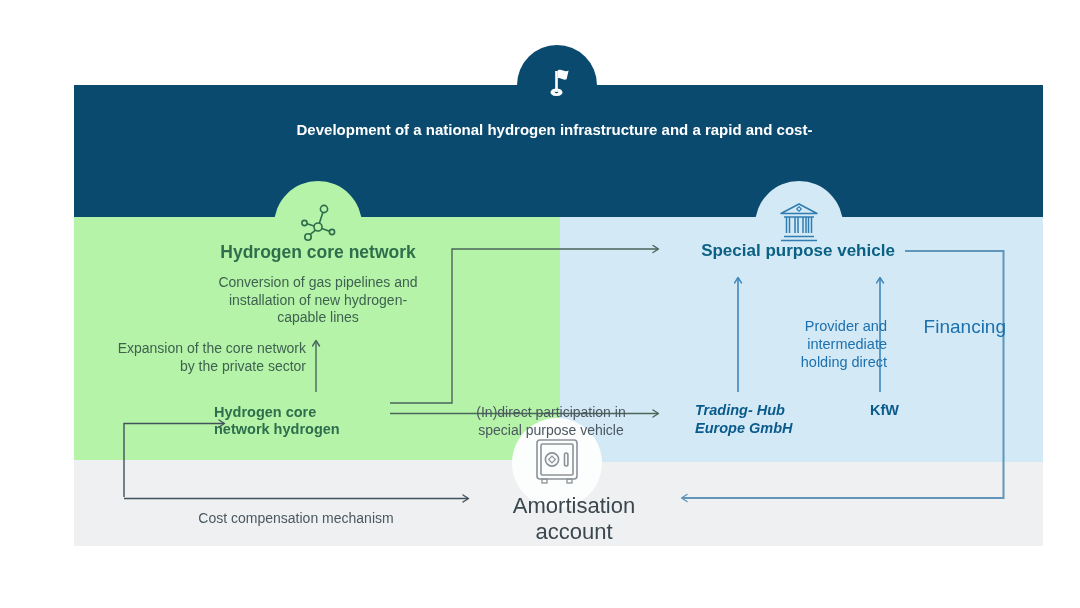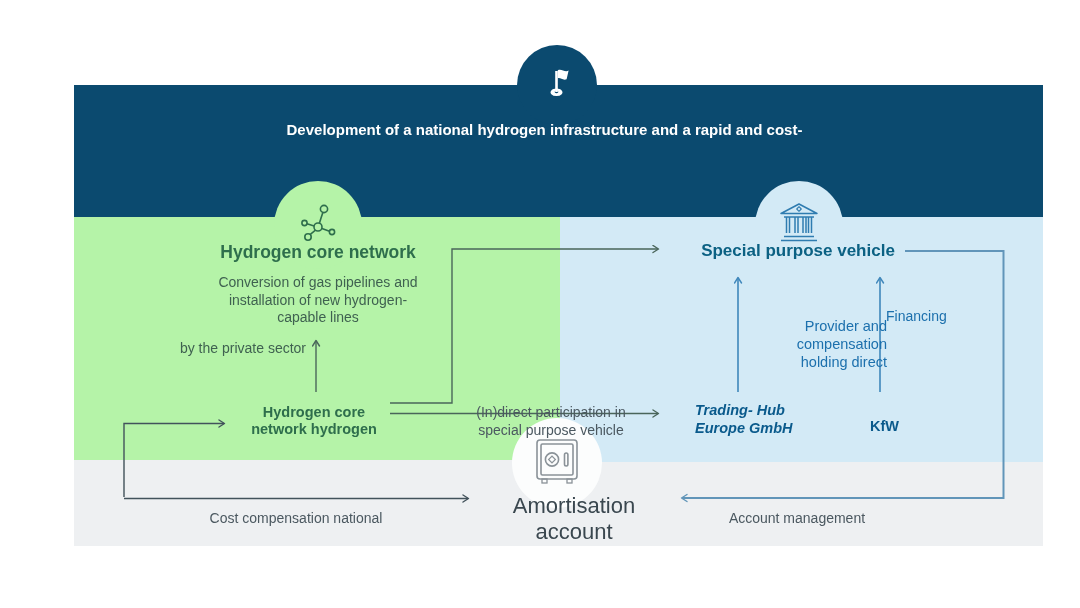--- a/index.html
+++ b/index.html
@@ -24,41 +24,41 @@
   .ln-slate{stroke:var(--line-slate);stroke-width:1.4;}
   .ln-steel{stroke:var(--line-steel);stroke-width:2;}
   .ln-blue{stroke:var(--line-blue);stroke-width:1.6;}
   .mk{fill:none;stroke-width:1.4;stroke-linecap:round;stroke-linejoin:round;}
   .mk-green{stroke:var(--line-green);}
   .mk-slate{stroke:var(--line-slate);}
   .mk-steel{stroke:var(--line-steel);}
   .mk-blue{stroke:var(--line-blue);}
   
   .txt{z-index:5;}
-  .title{left:60px;top:120px;width:969px;text-align:center;color:var(--title-white);
+  .title{left:70px;top:120px;width:969px;text-align:center;color:var(--title-white);
          font-size:15px;line-height:19px;font-weight:bold;}
   .h-green{left:168px;top:242px;width:300px;text-align:center;color:var(--heading-green);
            font-size:17.5px;font-weight:bold;}
   .conversion{left:193px;top:274px;width:250px;text-align:center;color:var(--text-green);
               font-size:14px;line-height:17.5px;}
   .expansion{left:88px;top:339px;width:218px;text-align:right;color:var(--text-green);
              font-size:14px;line-height:18px;}
-  .operators{left:214px;top:404px;width:200px;text-align:center;color:var(--heading-green);
+  .operators{left:214px;top:404px;width:200px;text-align:left;color:var(--heading-green);
              font-size:14.5px;line-height:17px;font-weight:bold;}
   .participation{left:441px;top:372px;width:220px;text-align:center;color:var(--text-slate);
                  font-size:14px;line-height:17.5px;margin-top:32px;}
   .h-teal{left:648px;top:241px;width:300px;text-align:center;color:var(--heading-teal);
           font-size:17px;font-weight:bold;}
   .provider{left:747px;top:317px;width:140px;text-align:right;color:var(--text-blue);
             font-size:14.5px;line-height:18px;}
-  .financing{left:886px;top:308px;width:120px;text-align:left;color:var(--text-blue);font-size:14px;}
+  .financing{left:886px;top:316px;width:120px;text-align:right;color:var(--text-blue);font-size:19px;}
   .trading{left:695px;top:402px;width:140px;text-align:left;color:var(--text-blue-bold);
            font-size:14.5px;line-height:17.5px;font-weight:bold;font-style:italic;}
   .kfw{left:870px;top:402px;width:80px;text-align:left;color:var(--text-blue-bold);
-       font-size:14.5px;font-weight:bold;margin-top:16px;}
+       font-size:14.5px;font-weight:bold;}
   .amortisation{left:474px;top:493px;width:200px;text-align:center;color:var(--heading-slate);
                 font-size:22px;font-weight:normal;}
   .cost{left:146px;top:510px;width:300px;text-align:center;color:var(--text-slate);font-size:14px;}
   .account{left:647px;top:510px;width:300px;text-align:center;color:var(--text-slate);font-size:14px;}
 </style>
 </head>
 <body>
 
 <div class="stage">
 
@@ -166,49 +166,49 @@
 
   <div class="abs txt conversion">
     <div>Conversion of gas pipelines and</div>
     <div>installation of new hydrogen-</div>
     <div>capable lines</div>
   </div>
 
   <div class="abs txt h-green">Hydrogen core network</div>
 
   <div class="abs txt expansion">
+    <div>Expansion of the core network</div>
     <div>by the private sector</div>
   </div>
 
   <div class="abs txt operators">
     <div>Hydrogen core</div>
     <div>network hydrogen</div>
   </div>
 
   <div class="abs txt participation">
     <div>(In)direct participation in</div>
     <div>special purpose vehicle</div>
   </div>
 
   <div class="abs txt h-teal">Special purpose vehicle</div>
 
   <div class="abs txt provider">
     <div>Provider and</div>
-    <div>compensation</div>
+    <div>intermediate</div>
     <div>holding direct</div>
   </div>
 
   <div class="abs txt financing">Financing</div>
 
   <div class="abs txt trading">
     <div>Trading- Hub</div>
     <div>Europe GmbH</div>
   </div>
 
   <div class="abs txt kfw">KfW</div>
 
   <div class="abs txt amortisation">Amortisation account</div>
 
-  <div class="abs txt cost">Cost compensation national</div>
-
-  <div class="abs txt account">Account management</div>
+  <div class="abs txt cost">Cost compensation mechanism</div>
+
 
 </div>
 
 </body></html>

